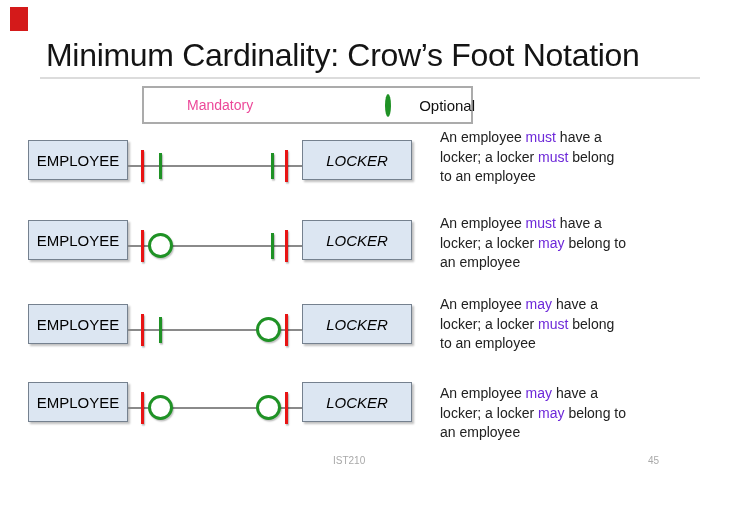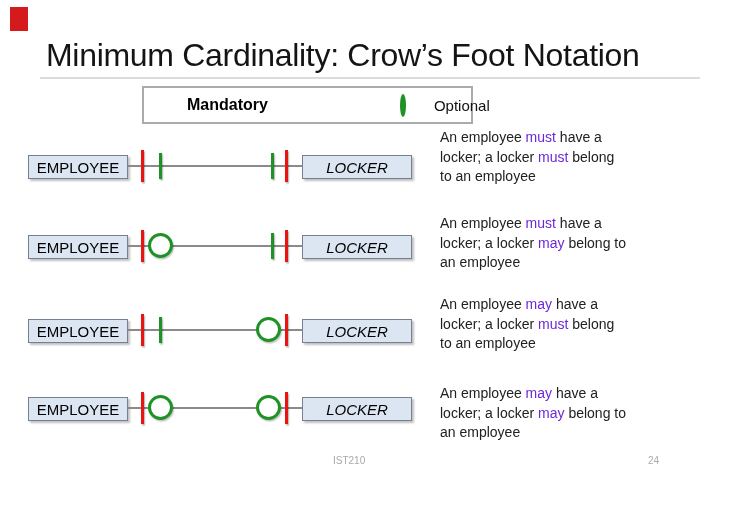--- a/index.html
+++ b/index.html
@@ -23,30 +23,30 @@
   }
   .legend{
     position:absolute;left:142px;top:86px;width:331px;height:38px;
     background:#ffffff;border:2px solid #ababab;box-sizing:border-box;
     display:flex;align-items:center;
   }
   .legend .lg-bar{
     display:inline-block;width:3px;height:25px;background:#1f9225;
     margin-left:23px;
   }
-  .legend .lg-label{font-size:16px;color:#000000;margin-left:20px;font-weight:bold;}
+  .legend .lg-label{font-size:14px;color:#ec4899;margin-left:20px;}
   .legend .lg-circle{
     display:inline-block;width:17px;height:17px;border:3.5px solid #1f9225;
     border-radius:50%;margin-left:132px;background:#fff;
   }
   .legend .lg-label2{font-size:15px;color:#111;margin-left:28px;}
 
   .row{position:absolute;left:0;width:742px;height:56px;}
   .entity{
-    position:absolute;top:15px;height:24px;box-sizing:border-box;
+    position:absolute;top:0;height:40px;box-sizing:border-box;
     background:#dce6f2;border:1px solid #75818f;
     box-shadow:1.5px 2px 2px rgba(0,0,0,0.25);
     display:flex;align-items:center;justify-content:center;
     font-size:15px;color:#000;
   }
   .entity.left{left:28px;width:100px;}
   .entity.right{left:302px;width:110px;font-style:italic;}
   .rel-line{
     position:absolute;left:128px;top:25px;width:174px;height:1.5px;
     background:#8a8a8a;
@@ -173,13 +173,13 @@
     </div>
     <div class="caption" style="top: 2px;">
         <div><span>An employee </span><span class="hl">may</span><span> have a</span></div>
         <div><span>locker; a locker </span><span class="hl">may</span><span> belong to</span></div>
         <div><span>an employee</span></div>
       </div>
   </div>
 </div>
 
 <div class="footer-course">IST210</div>
-<div class="footer-page">24</div>
+<div class="footer-page">45</div>
 
 </body></html>

